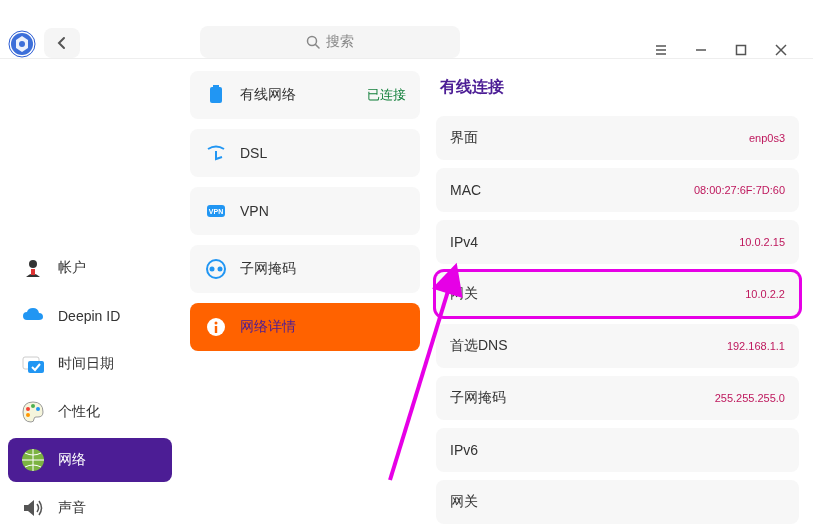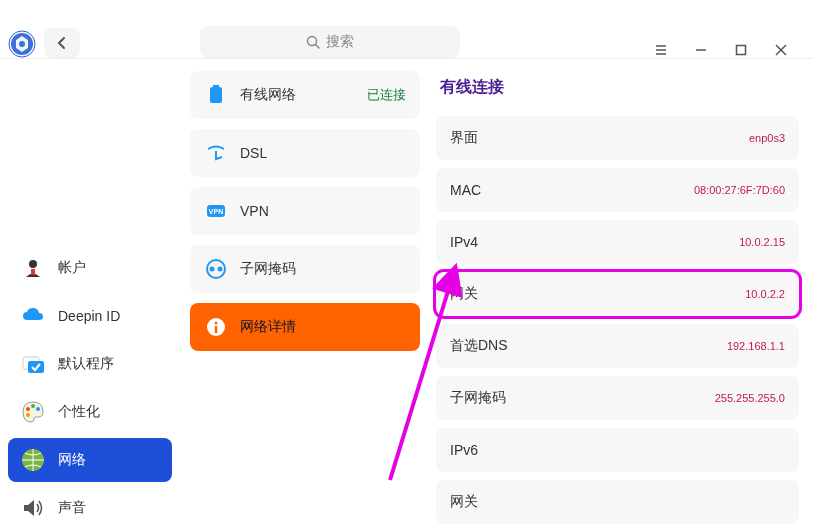--- a/index.html
+++ b/index.html
@@ -83,21 +83,21 @@
       display: flex;
       align-items: center;
       padding: 0 12px;
       border-radius: 8px;
       cursor: pointer;
       font-size: 14px;
       color: #333;
       gap: 12px;
     }
     .sidebar-item.active {
-      background: #1d4ed8;
+      background: #4c1d95;
       color: #fff;
     }
     .sidebar-icon {
       width: 26px;
       height: 26px;
       display: flex;
       align-items: center;
       justify-content: center;
       flex-shrink: 0;
     }
@@ -115,21 +115,21 @@
       display: flex;
       align-items: center;
       padding: 0 14px;
       cursor: pointer;
       font-size: 14px;
       color: #333;
       gap: 12px;
     }
     .mid-item.active {
       background: #ff6200;
-      color: #0f172a;
+      color: #4c1d95;
     }
     .mid-item .icon-box {
       width: 24px;
       height: 24px;
       display: flex;
       align-items: center;
       justify-content: center;
     }
     .mid-item .status {
       margin-left: auto;
@@ -250,21 +250,21 @@
       <span>Deepin ID</span>
     </div>
     <div class="sidebar-item">
       <div class="sidebar-icon">
         <svg viewBox="0 0 26 26">
             <rect x="3" y="6" width="16" height="12" rx="2" fill="#fff" stroke="#ccc"></rect>
             <rect x="8" y="10" width="16" height="12" rx="2" fill="#2196f3"></rect>
             <path d="M12 16 L15 19 L20 13" stroke="#fff" stroke-width="2" fill="none"></path>
           </svg>
       </div>
-      <span>默认程序</span>
+      <span>时间日期</span>
     </div>
     <div class="sidebar-item">
       <div class="sidebar-icon">
         <svg viewBox="0 0 26 26">
             <path d="M13 3 Q23 3 23 13 Q23 18 18 18 L16 18 Q14 18 14 20 Q14 23 11 23 Q3 23 3 13 Q3 3 13 3 Z" fill="#f5f5dc" stroke="#999"></path>
             <circle cx="8" cy="10" r="2" fill="#f44336"></circle>
             <circle cx="13" cy="7" r="2" fill="#4caf50"></circle>
             <circle cx="18" cy="10" r="2" fill="#2196f3"></circle>
             <circle cx="8" cy="16" r="2" fill="#ff9800"></circle>
           </svg>

